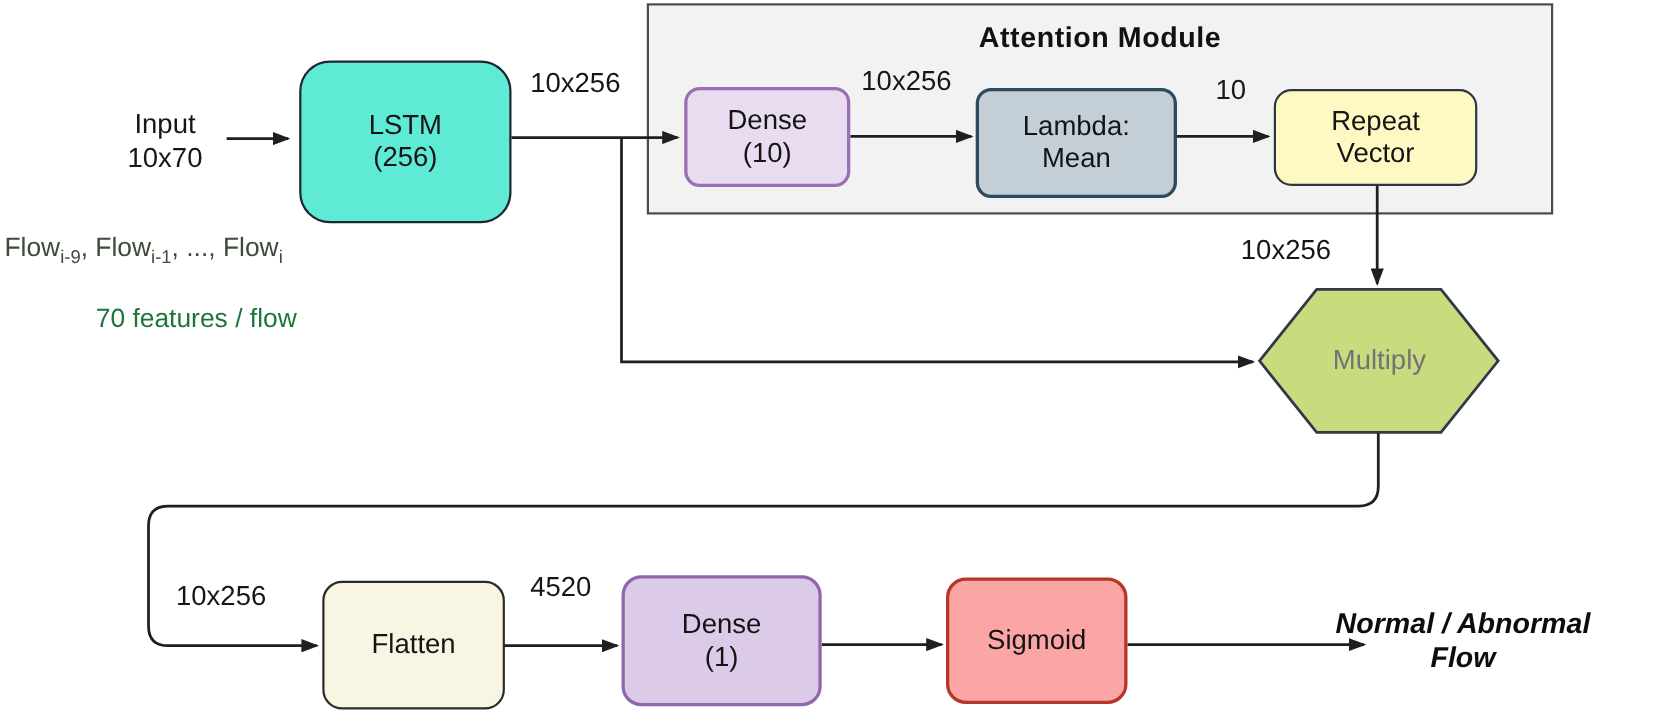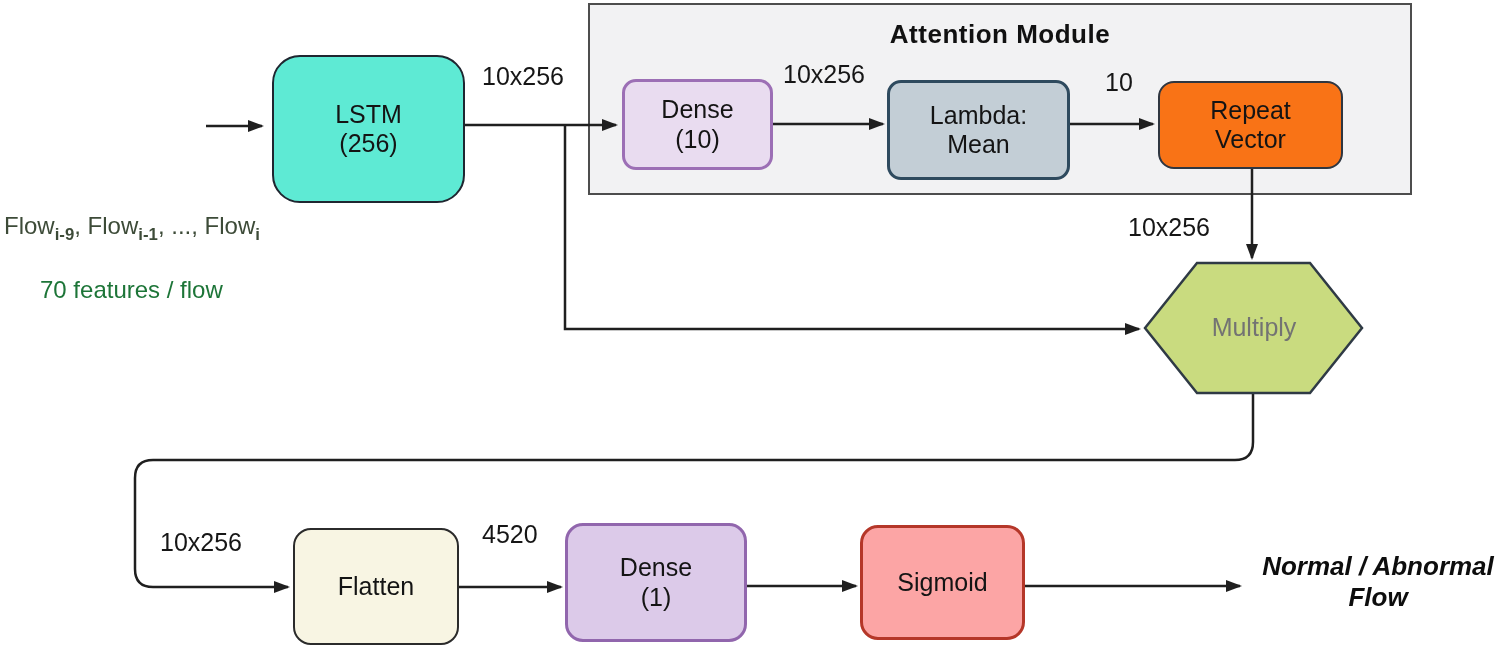--- a/index.html
+++ b/index.html
@@ -57,27 +57,28 @@
     z-index:4;
   }
   .centered{text-align:center;}
   .flow-seq{
     position:absolute;
     font-size:24px;
     font-weight:500;
     color:#3d4b38;
     z-index:4;
   }
-  .flow-seq sub{font-size:70%;line-height:0;font-weight:bold;}
+  .flow-seq sub{font-size:70%;line-height:0;}
   .features-label{
     position:absolute;
     font-size:24px;
     font-weight:500;
     color:#1d7538;
     z-index:4;
+    margin-left:47px;
   }
   .output-label{
     position:absolute;
     font-size:26px;
     font-weight:700;
     font-style:italic;
     color:#0d0d0d;
     text-align:center;
     white-space:pre-line;
     line-height:1.2;
@@ -125,45 +126,47 @@
 
   <div class="node" style="left: 272px; top: 55px; width: 193px; height: 148px; border-radius: 28px; border: 2.5px solid rgb(31, 38, 48); background: #5eead4;">LSTM
 (256)</div>
 
   <div class="node" style="left: 622px; top: 79px; width: 151px; height: 91px; border-radius: 14px; border: 3px solid rgb(156, 111, 181); background: rgb(233, 220, 240);">Dense
 (10)</div>
 
   <div class="node" style="left: 887px; top: 80px; width: 183px; height: 100px; border-radius: 14px; border: 3px solid rgb(46, 74, 94); background: rgb(195, 206, 214);">Lambda:
 Mean</div>
 
-  <div class="node" style="left: 1158px; top: 81px; width: 185px; height: 88px; border-radius: 16px; border: 2.5px solid rgb(47, 54, 64); background: #f97316;">Repeat
+  <div class="node" style="left: 1158px; top: 81px; width: 185px; height: 88px; border-radius: 16px; border: 2.5px solid rgb(47, 54, 64); background: #fef9c3;">Repeat
 Vector</div>
 
   <div class="hex-label" style="left:1170px;top:313px;width:168px;">Multiply</div>
 
   <div class="node" style="left: 293px; top: 528px; width: 166px; height: 117px; border-radius: 18px; border: 2.5px solid rgb(43, 43, 43); background: rgb(248, 245, 227);">Flatten</div>
 
   <div class="node" style="left: 565px; top: 523px; width: 182px; height: 119px; border-radius: 18px; border: 3px solid rgb(145, 102, 173); background: rgb(220, 202, 233);">Dense
 (1)</div>
 
   <div class="node" style="left: 860px; top: 525px; width: 165px; height: 115px; border-radius: 18px; border: 3px solid rgb(181, 55, 41); background: #fca5a5;">Sigmoid</div>
 
+  <div class="dim-label centered" style="left:95px;top:98px;width:110px;line-height:1.22;">Input
+10x70</div>
 
   <div class="flow-seq" style="left:4px;top:212px;">Flow<sub>i-9</sub>, Flow<sub>i-1</sub>, ..., Flow<sub>i</sub></div>
 
   <div class="features-label" style="left:40px;top:276px;">70 features / flow</div>
 
   <div class="dim-label" style="left:482px;top:62px;">10x256</div>
 
   <div class="dim-label" style="left:783px;top:60px;">10x256</div>
 
   <div class="dim-label" style="left:1105px;top:68px;">10</div>
 
   <div class="dim-label" style="left:1128px;top:213px;">10x256</div>
 
   <div class="dim-label" style="left:160px;top:528px;">10x256</div>
 
   <div class="dim-label" style="left:482px;top:520px;">4520</div>
 
-  <div class="output-label" style="left:1252px;top:551px;width:252px;">Normal / Abnormal
+  <div class="output-label" style="left:1204px;top:551px;width:252px;">Normal / Abnormal
 Flow</div>
 
 </div>
 
 </body></html>

